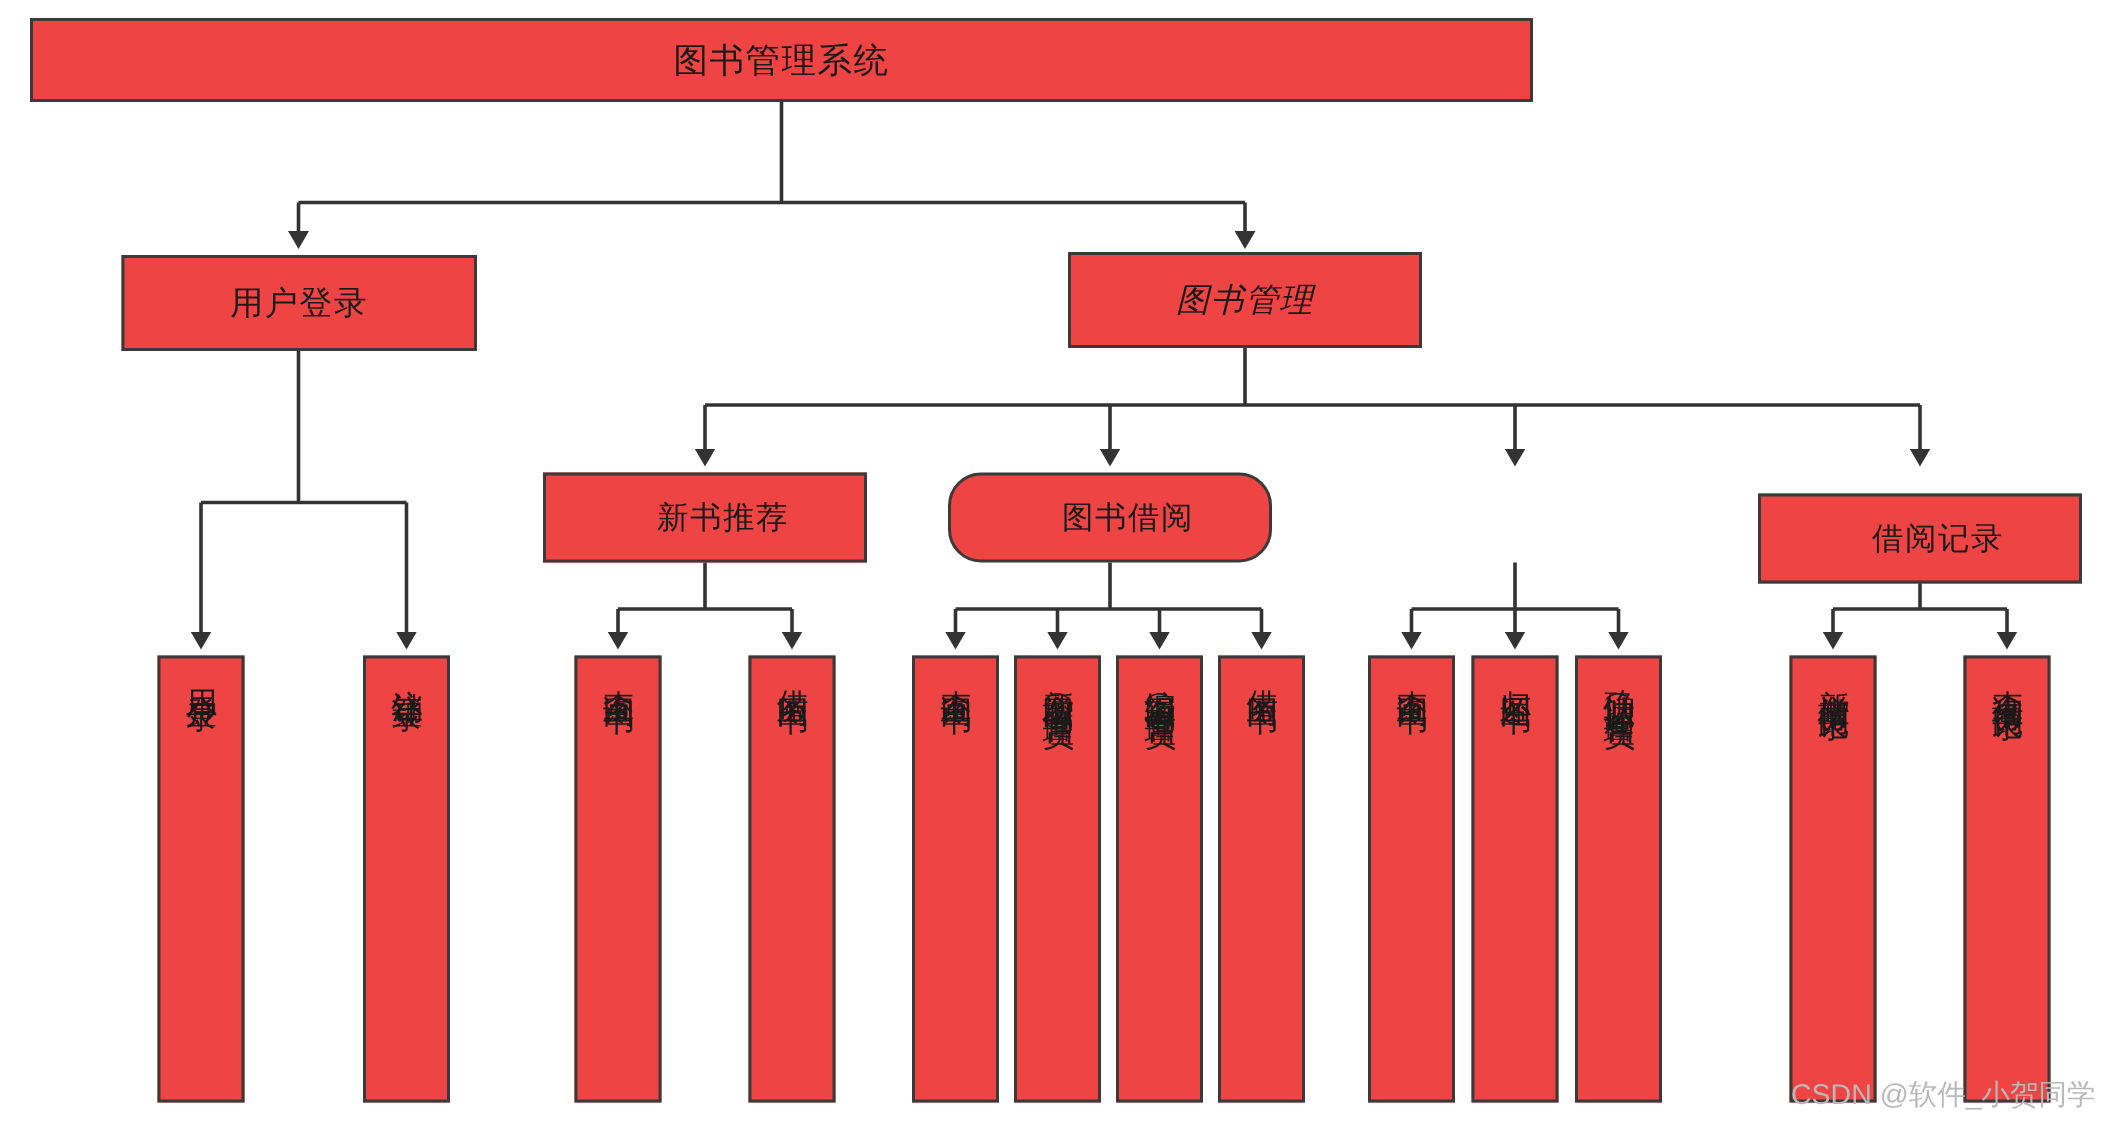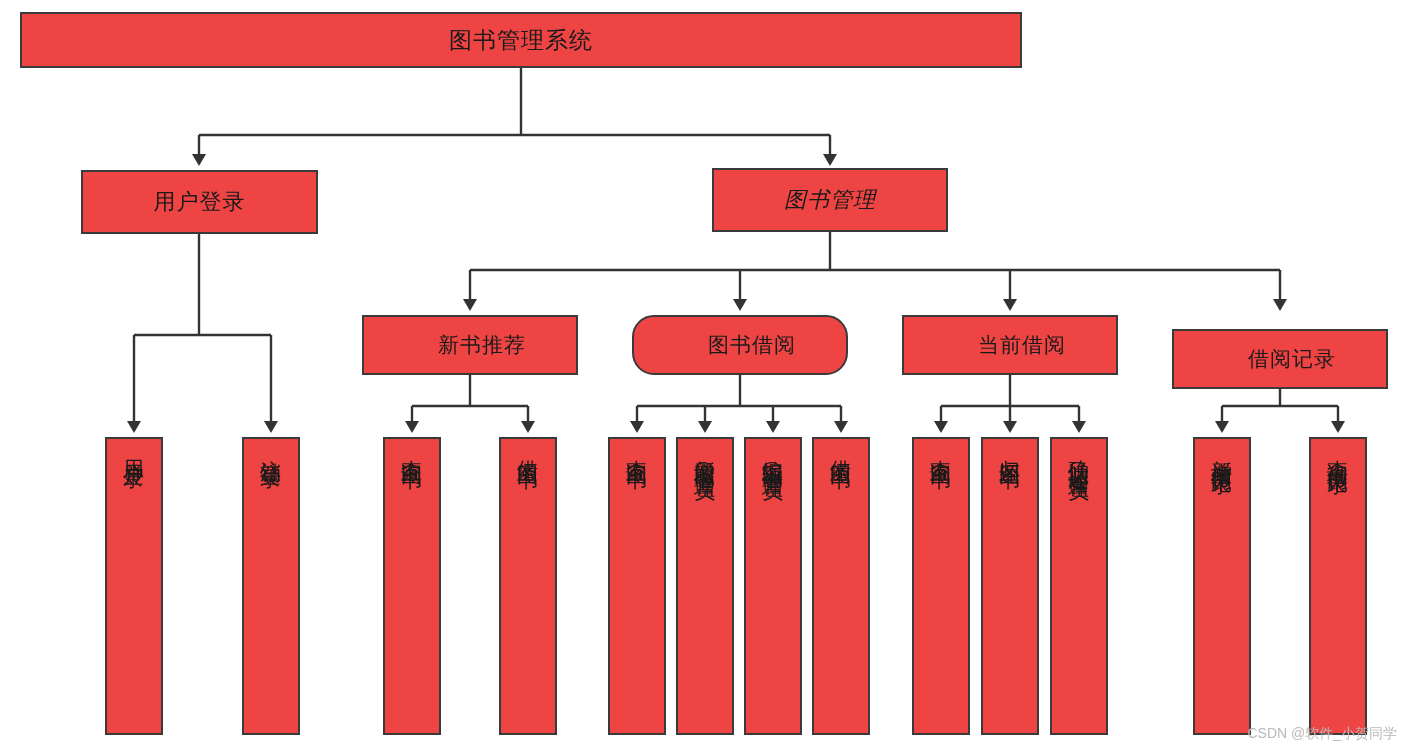--- a/index.html
+++ b/index.html
@@ -49,21 +49,21 @@
     display:block;
   }
   .htext{
     white-space:nowrap;
     letter-spacing:1px;
   }
   .watermark{
     position:absolute;
     right:8px;
     bottom:4px;
-    font-size:14px;
+    font-size:19px;
     color:#b9b9b9;
     white-space:nowrap;
     z-index:5;
     letter-spacing:0px;
     text-align:right;
   }
 </style>
 </head>
 <body>
 
@@ -129,23 +129,20 @@
   <div class="node lvl2" style="left:712px;top:168px;width:236px;height:64px;font-style:italic;">
     <span class="htext">图书管理</span>
   </div>
 
   <div class="node lvl3" style="left:362px;top:315px;width:216px;height:60px;">
     <span class="htext">新书推荐</span>
   </div>
   <div class="node lvl3" style="left:632px;top:315px;width:216px;height:60px;border-radius:22px;">
     <span class="htext">图书借阅</span>
   </div>
-  <div class="node lvl3" style="left:902px;top:315px;width:216px;height:60px;">
-    <span class="htext">当前借阅</span>
-  </div>
   <div class="node lvl3" style="left:1172px;top:329px;width:216px;height:60px;">
     <span class="htext">借阅记录</span>
   </div>
 
   <div class="node leaf" style="left:105px;top:437px;width:58px;height:298px;">
     <span class="vtext">用户登录</span>
   </div>
   <div class="node leaf" style="left:242px;top:437px;width:58px;height:298px;">
     <span class="vtext">注销登录</span>
   </div>

